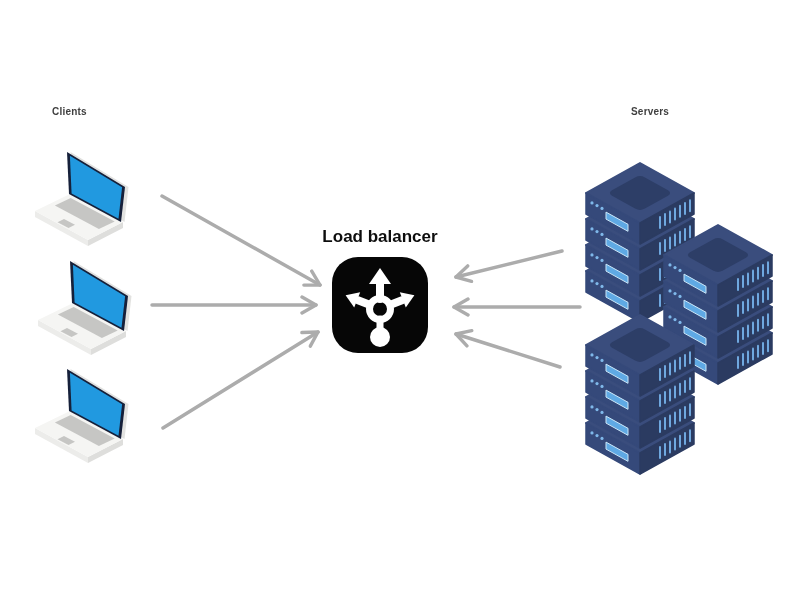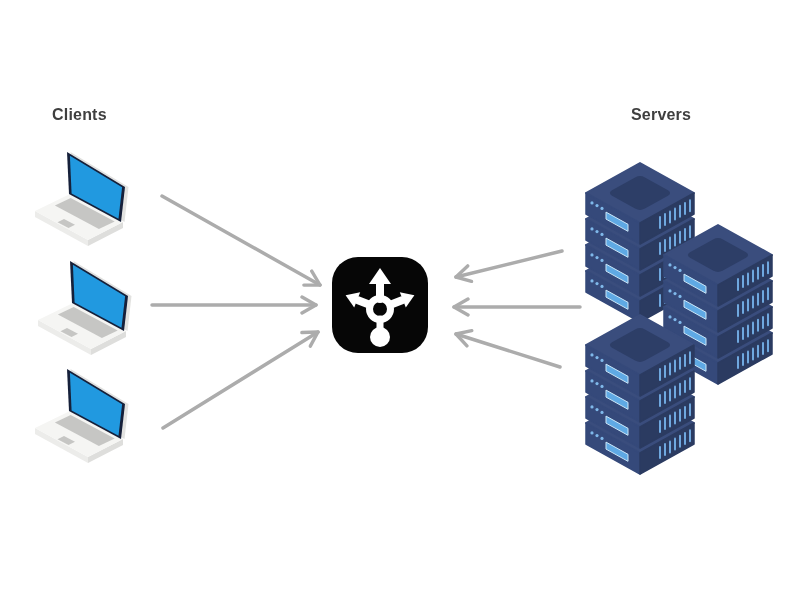--- a/index.html
+++ b/index.html
@@ -1,21 +1,21 @@
 <!DOCTYPE html>
 <html><head>
 <meta charset="utf-8">
 <style>
   html,body{margin:0;padding:0;background:#ffffff;}
   .canvas{
     position:relative;width:800px;height:600px;background:#ffffff;
     overflow:hidden;font-family:"Liberation Sans",sans-serif;
   }
   .side-label{
-    position:absolute;font-size:16px;font-weight:bold;color:#3f3f3f;
+    position:absolute;font-size:10px;font-weight:bold;color:#3f3f3f;
     letter-spacing:.2px;white-space:nowrap;
   }
   .clients-label{left:52px;top:106px;}
   .servers-label{left:631px;top:106px;}
   .lb-label{
     position:absolute;left:300px;top:227px;width:160px;text-align:center;
     font-size:17px;font-weight:bold;color:#0d0d0d;white-space:nowrap;
   }
   .laptop{position:absolute;width:110px;height:100px;}
   .laptop-1{left:33px;top:149px;}
@@ -25,20 +25,21 @@
   .server-cluster{position:absolute;left:583px;top:158px;width:200px;height:320px;}
   .arrows{position:absolute;left:0;top:0;width:800px;height:600px;pointer-events:none;}
 </style>
 </head>
 <body>
 
 <div class="canvas">
 
   <div class="side-label clients-label">Clients</div>
   <div class="side-label servers-label">Servers</div>
+  <div class="lb-label">Load balancer</div>
 
   <svg class="arrows" viewBox="0 0 800 600" xmlns="http://www.w3.org/2000/svg">
     <defs>
       <marker id="chev" viewBox="0 0 20 20" refX="16" refY="10" markerWidth="20" markerHeight="20" orient="auto" markerUnits="userSpaceOnUse">
         <path d="M2,2 L16,10 L2,18" fill="none" stroke="#acacac" stroke-width="3.4" stroke-linecap="round" stroke-linejoin="round"></path>
       </marker>
     </defs>
     <g stroke="#acacac" stroke-width="3.5" stroke-linecap="round" fill="none">
       <path d="M162,196 L320,285" marker-end="url(#chev)"></path>
       <path d="M152,305 L316,305" marker-end="url(#chev)"></path>

